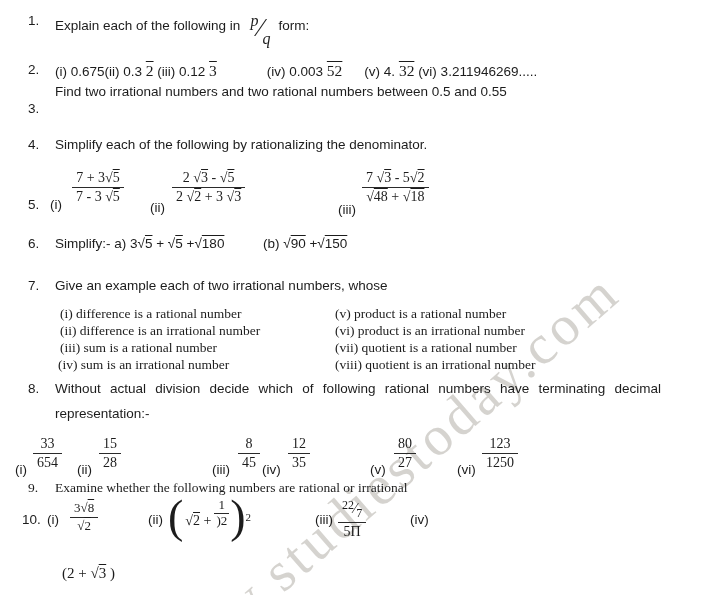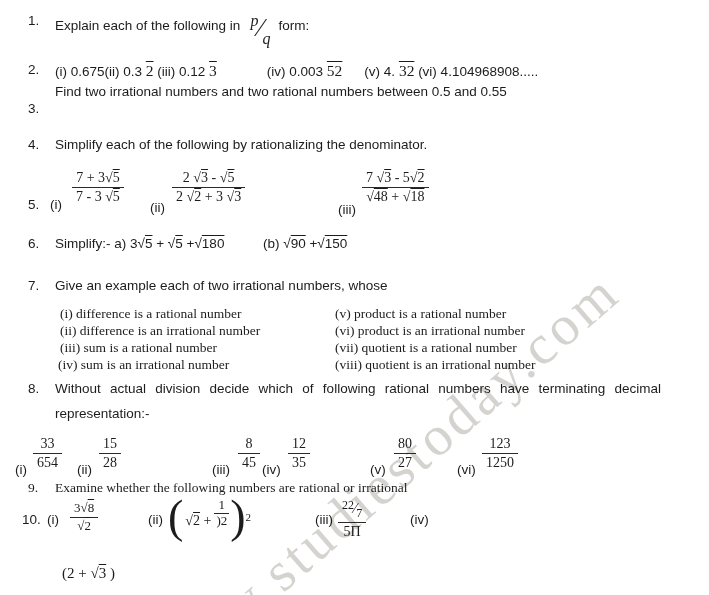--- a/index.html
+++ b/index.html
@@ -42,21 +42,21 @@
 
 <div class="content">
 
   <span class="qnum" style="left:28px;top:13px">1.</span>
   <div class="line" style="left:55px;top:13px">
     <span>Explain each of the following in</span><span class="pq"><span class="psup">p</span><span>⁄</span><span class="psub">q</span></span><span>form:</span>
   </div>
 
   <span class="qnum" style="left:28px;top:62px">2.</span>
   <div class="line" style="left:55px;top:62px">
-    <span>(i)  0.675(ii) 0.3 </span><span class="rep">2</span><span> (iii) 0.12 </span><span class="rep">3</span><span style="display:inline-block;width:50px"></span><span>(iv) 0.003 </span><span class="rep">52</span><span style="display:inline-block;width:22px"></span><span>(v) 4. </span><span class="rep">32</span><span> (vi)  4.104968908.....</span>
+    <span>(i)  0.675(ii) 0.3 </span><span class="rep">2</span><span> (iii) 0.12 </span><span class="rep">3</span><span style="display:inline-block;width:50px"></span><span>(iv) 0.003 </span><span class="rep">52</span><span style="display:inline-block;width:22px"></span><span>(v) 4. </span><span class="rep">32</span><span> (vi)  3.211946269.....</span>
   </div>
 
   <span class="qnum" style="left:28px;top:101px">3.</span>
   <div class="line" style="left:55px;top:84px">Find two irrational numbers and two rational numbers between 0.5 and 0.55</div>
 
   <span class="qnum" style="left:28px;top:137px">4.</span>
   <div class="line" style="left:55px;top:137px">Simplify each of the following by rationalizing the denominator.</div>
 
   <span class="qnum" style="left:28px;top:197px">5.</span>
   <span class="line" style="left:50px;top:197px">(i)</span>

